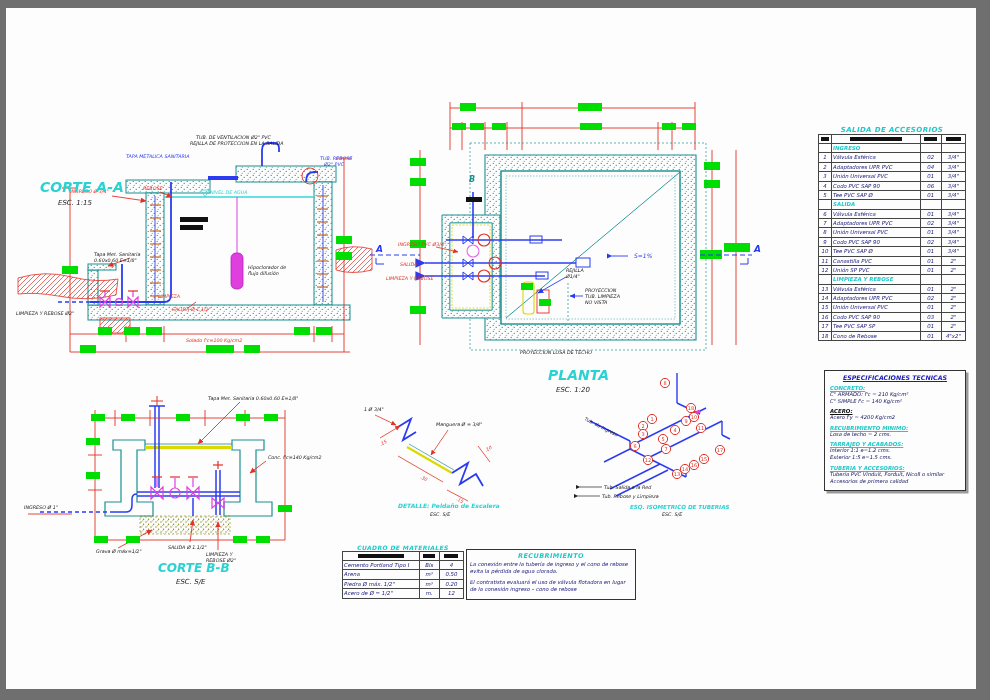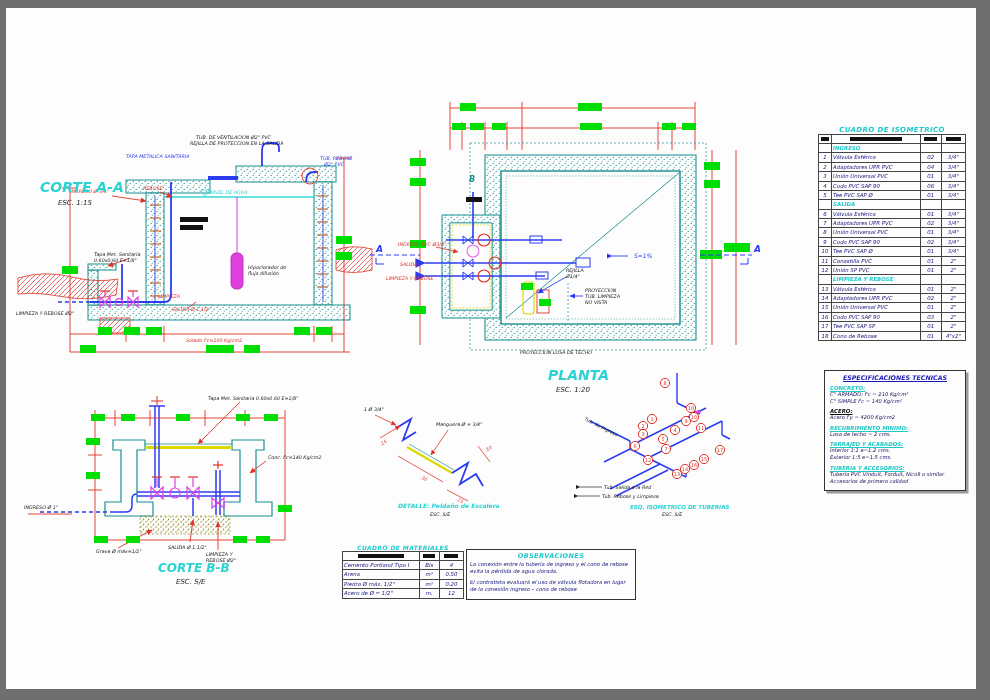--- a/index.html
+++ b/index.html
@@ -504,21 +504,21 @@
             <circle cx="720" cy="450" r="4.6" fill="#fff" stroke="#e03227" stroke-width="1"></circle>
             <text class="co-t" x="720" y="451.9">17</text>
           </g>
         </g>
       <text class="t4c" x="630" y="509" style="font-size:5.6px;font-weight:bold">ESQ. ISOMETRICO DE TUBERIAS</text>
       <text class="t4" x="662" y="516">ESC. S/E</text>
     </g>
   </svg>
 
   <div class="ov" id="acc-box">
-    <div class="box-title">CUADRO DE ISOMETRICO</div>
+    <div class="box-title">SALIDA DE ACCESORIOS</div>
     <table>
       <colgroup>
           <col style="width:13px">
           <col style="width:88px">
           <col style="width:21px">
           <col style="width:24px">
         </colgroup>
       <tbody id="acc-body">
         <tr>
           <td>
@@ -702,21 +702,21 @@
           <tr>
             <td>Acero de Ø = 1/2"</td>
             <td class="c">m.</td>
             <td class="c">12</td>
           </tr>
         </tbody>
     </table>
   </div>
 
   <div class="ov" id="obs-box">
-    <div class="box-title">OBSERVACIONES</div>
+    <div class="box-title">RECUBRIMIENTO</div>
     <div id="obs-content">
         <p>La conexión entre la tubería de ingreso y el cono de rebose evita la pérdida de agua clorada.</p>
         <p>El contratista evaluará el uso de válvula flotadora en lugar de la conexión ingreso – cono de rebose</p>
       </div>
   </div>
 
   <div class="ov" id="spec-box">
     <div id="spec-title">ESPECIFICACIONES TECNICAS</div>
     <div id="spec-content">
         <div class="spec-h cy">CONCRETO:</div>

